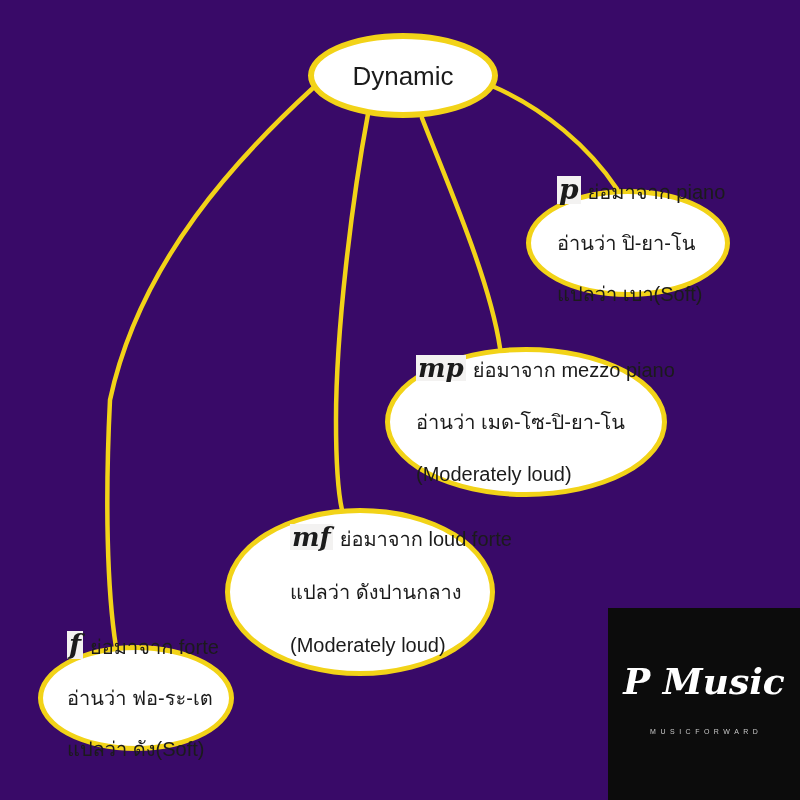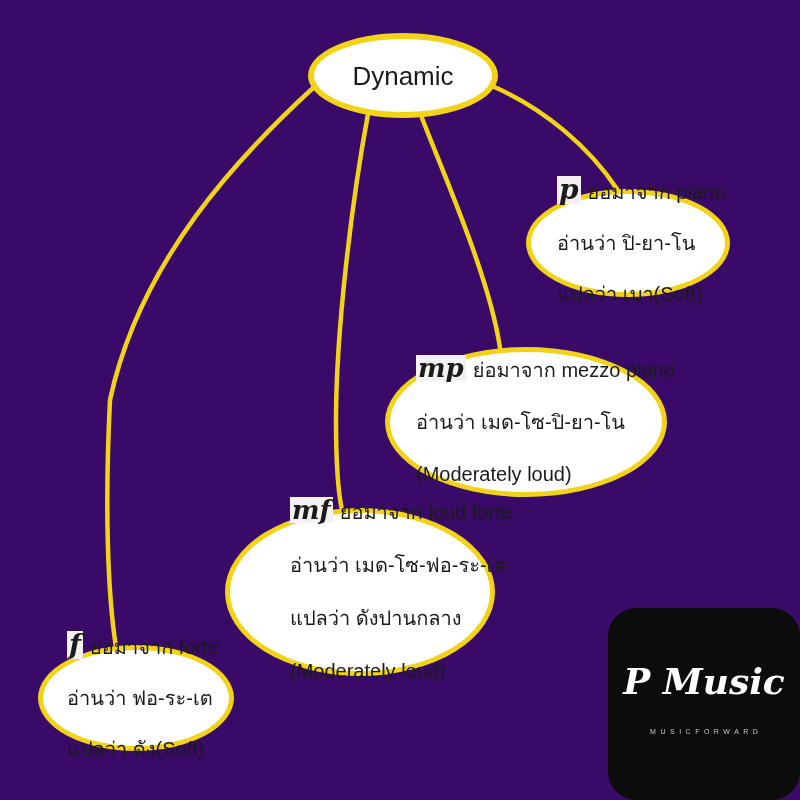--- a/index.html
+++ b/index.html
@@ -79,21 +79,20 @@
   #node-f  { left: 38px; top: 645px; width: 196px; height: 106px;
              padding-left: 24px; font-size: 20px; }
   #node-f .line { line-height: 33px; }
   #node-f .sym  { font-size: 28px; }
   
   #logo-box {
     position: absolute;
     left: 608px; top: 608px;
     width: 192px; height: 192px;
     background: var(--logo-bg, #0c0c0c);
-    border-radius: 28px;
   }
   #logo-brand {
     margin-top: 52px;
     text-align: center;
     color: var(--logo-text, #ffffff);
     font-family: "DejaVu Serif", "Liberation Serif", serif;
     font-style: italic;
     font-weight: 700;
     font-size: 36px;
     line-height: 42px;
@@ -139,21 +138,20 @@
     </div>
     <div class="line">อ่านว่า เมด-โซ-ปิ-ยา-โน</div>
     <div class="line">(Moderately loud)</div>
   </div>
 
   <div class="node" id="node-mf">
     <div class="line">
       <span class="sym">mf</span>
       <span>ย่อมาจาก loud forte</span>
     </div>
-    <div class="line">อ่านว่า เมด-โซ-ฟอ-ระ-เต</div>
     <div class="line">แปลว่า ดังปานกลาง</div>
     <div class="line">(Moderately loud)</div>
   </div>
 
   <div class="node" id="node-f">
     <div class="line">
       <span class="sym">f</span>
       <span>ย่อมาจาก forte</span>
     </div>
     <div class="line">อ่านว่า ฟอ-ระ-เต</div>

